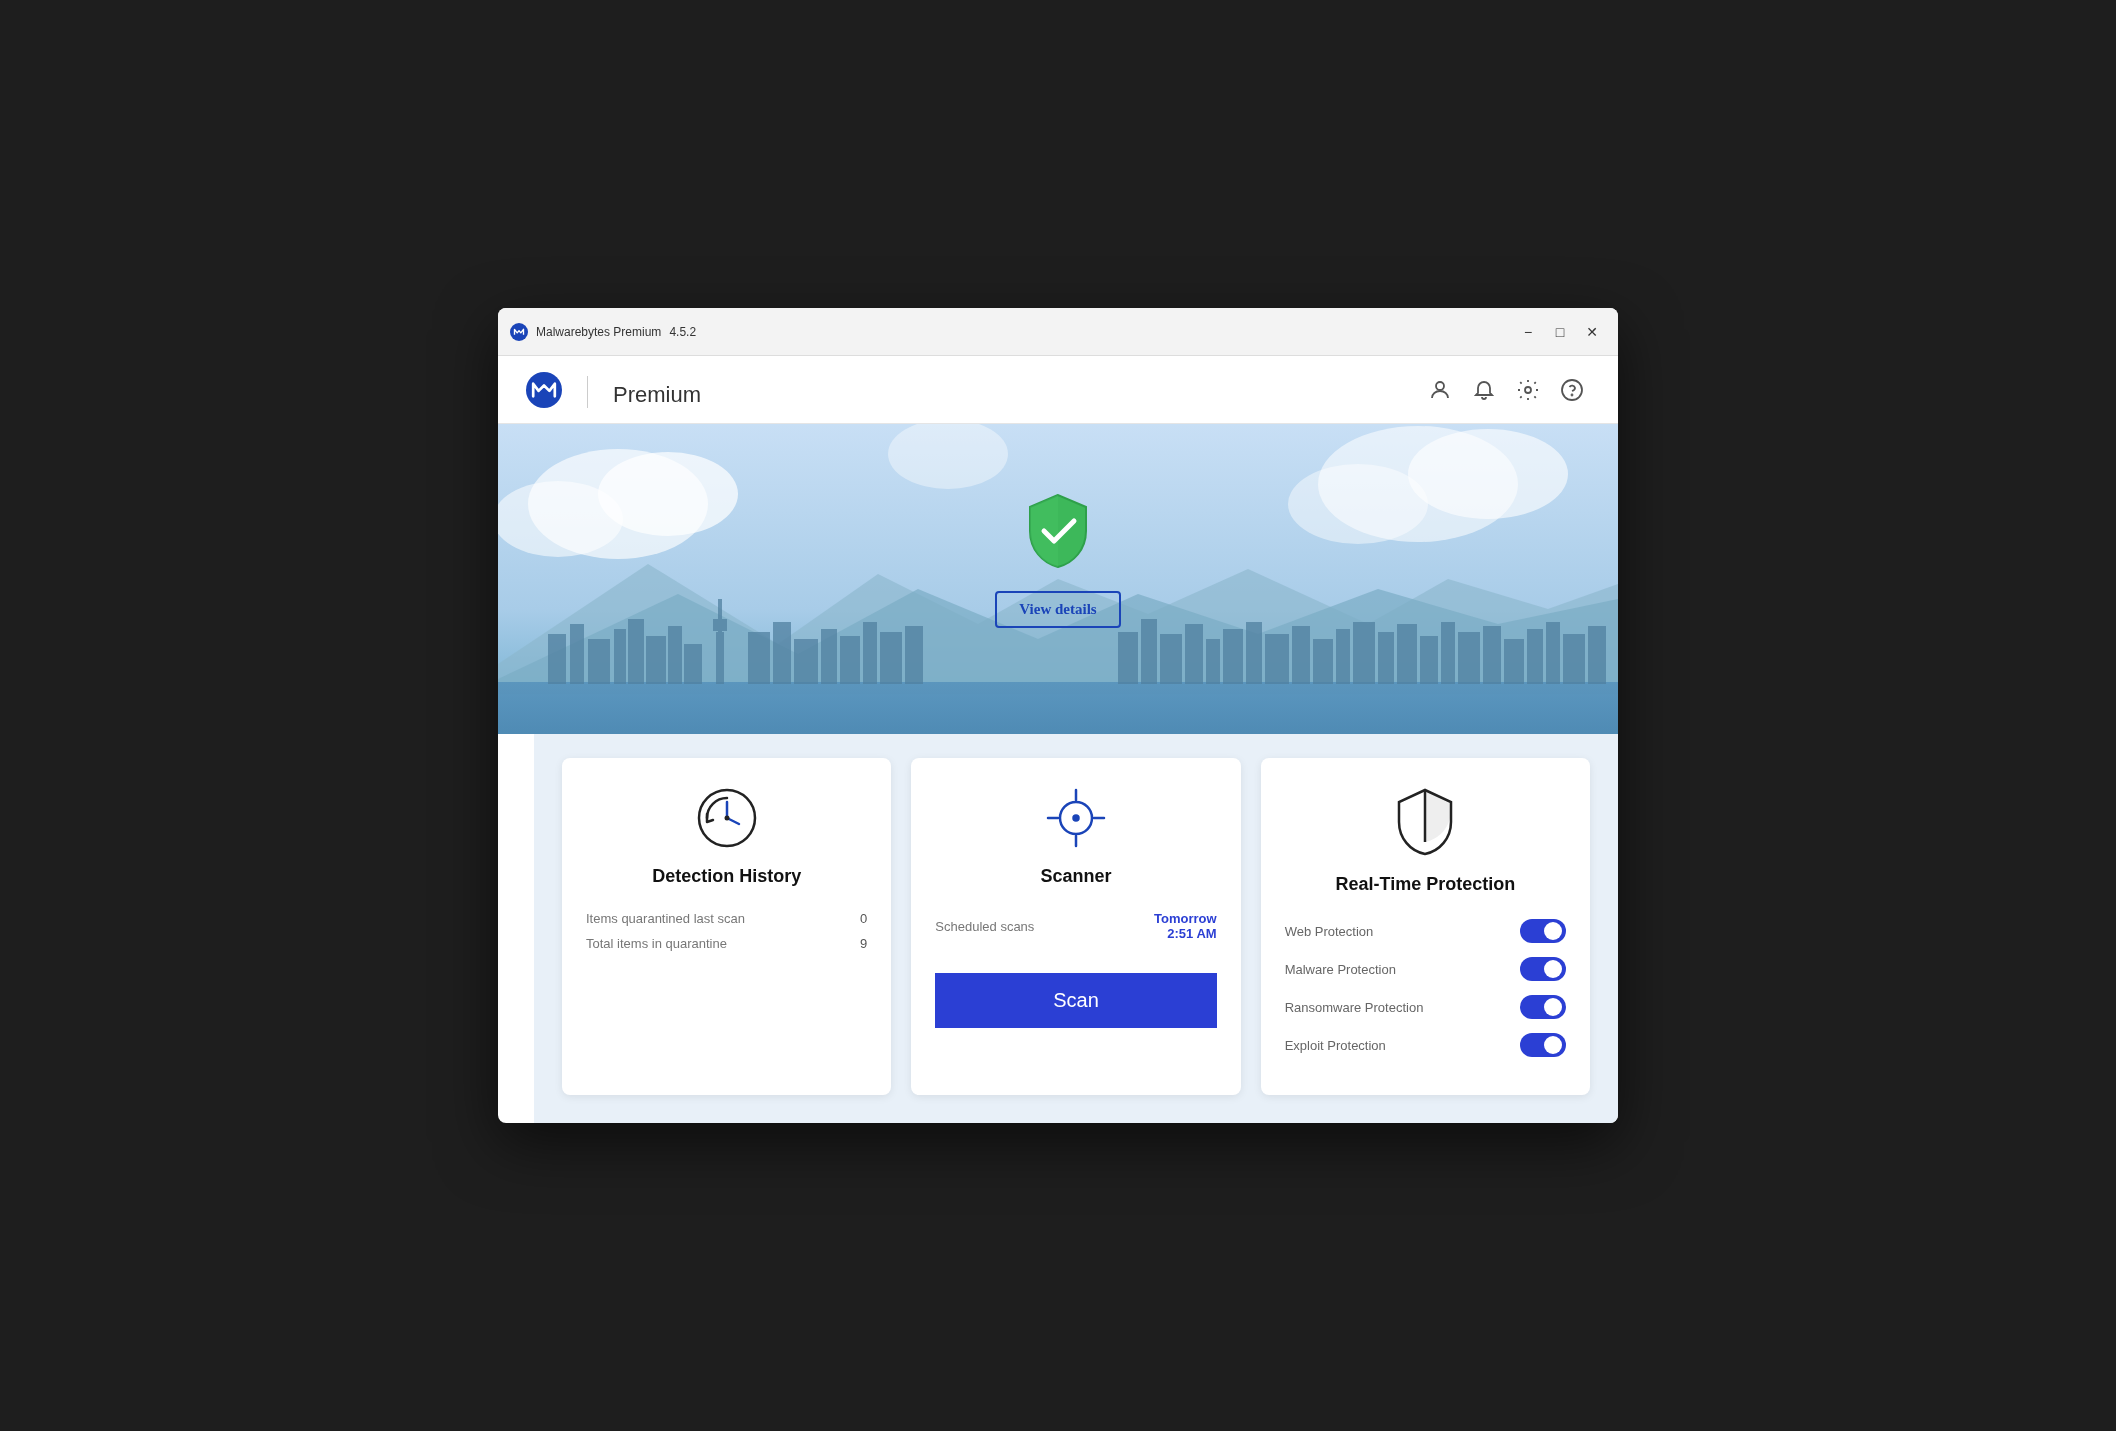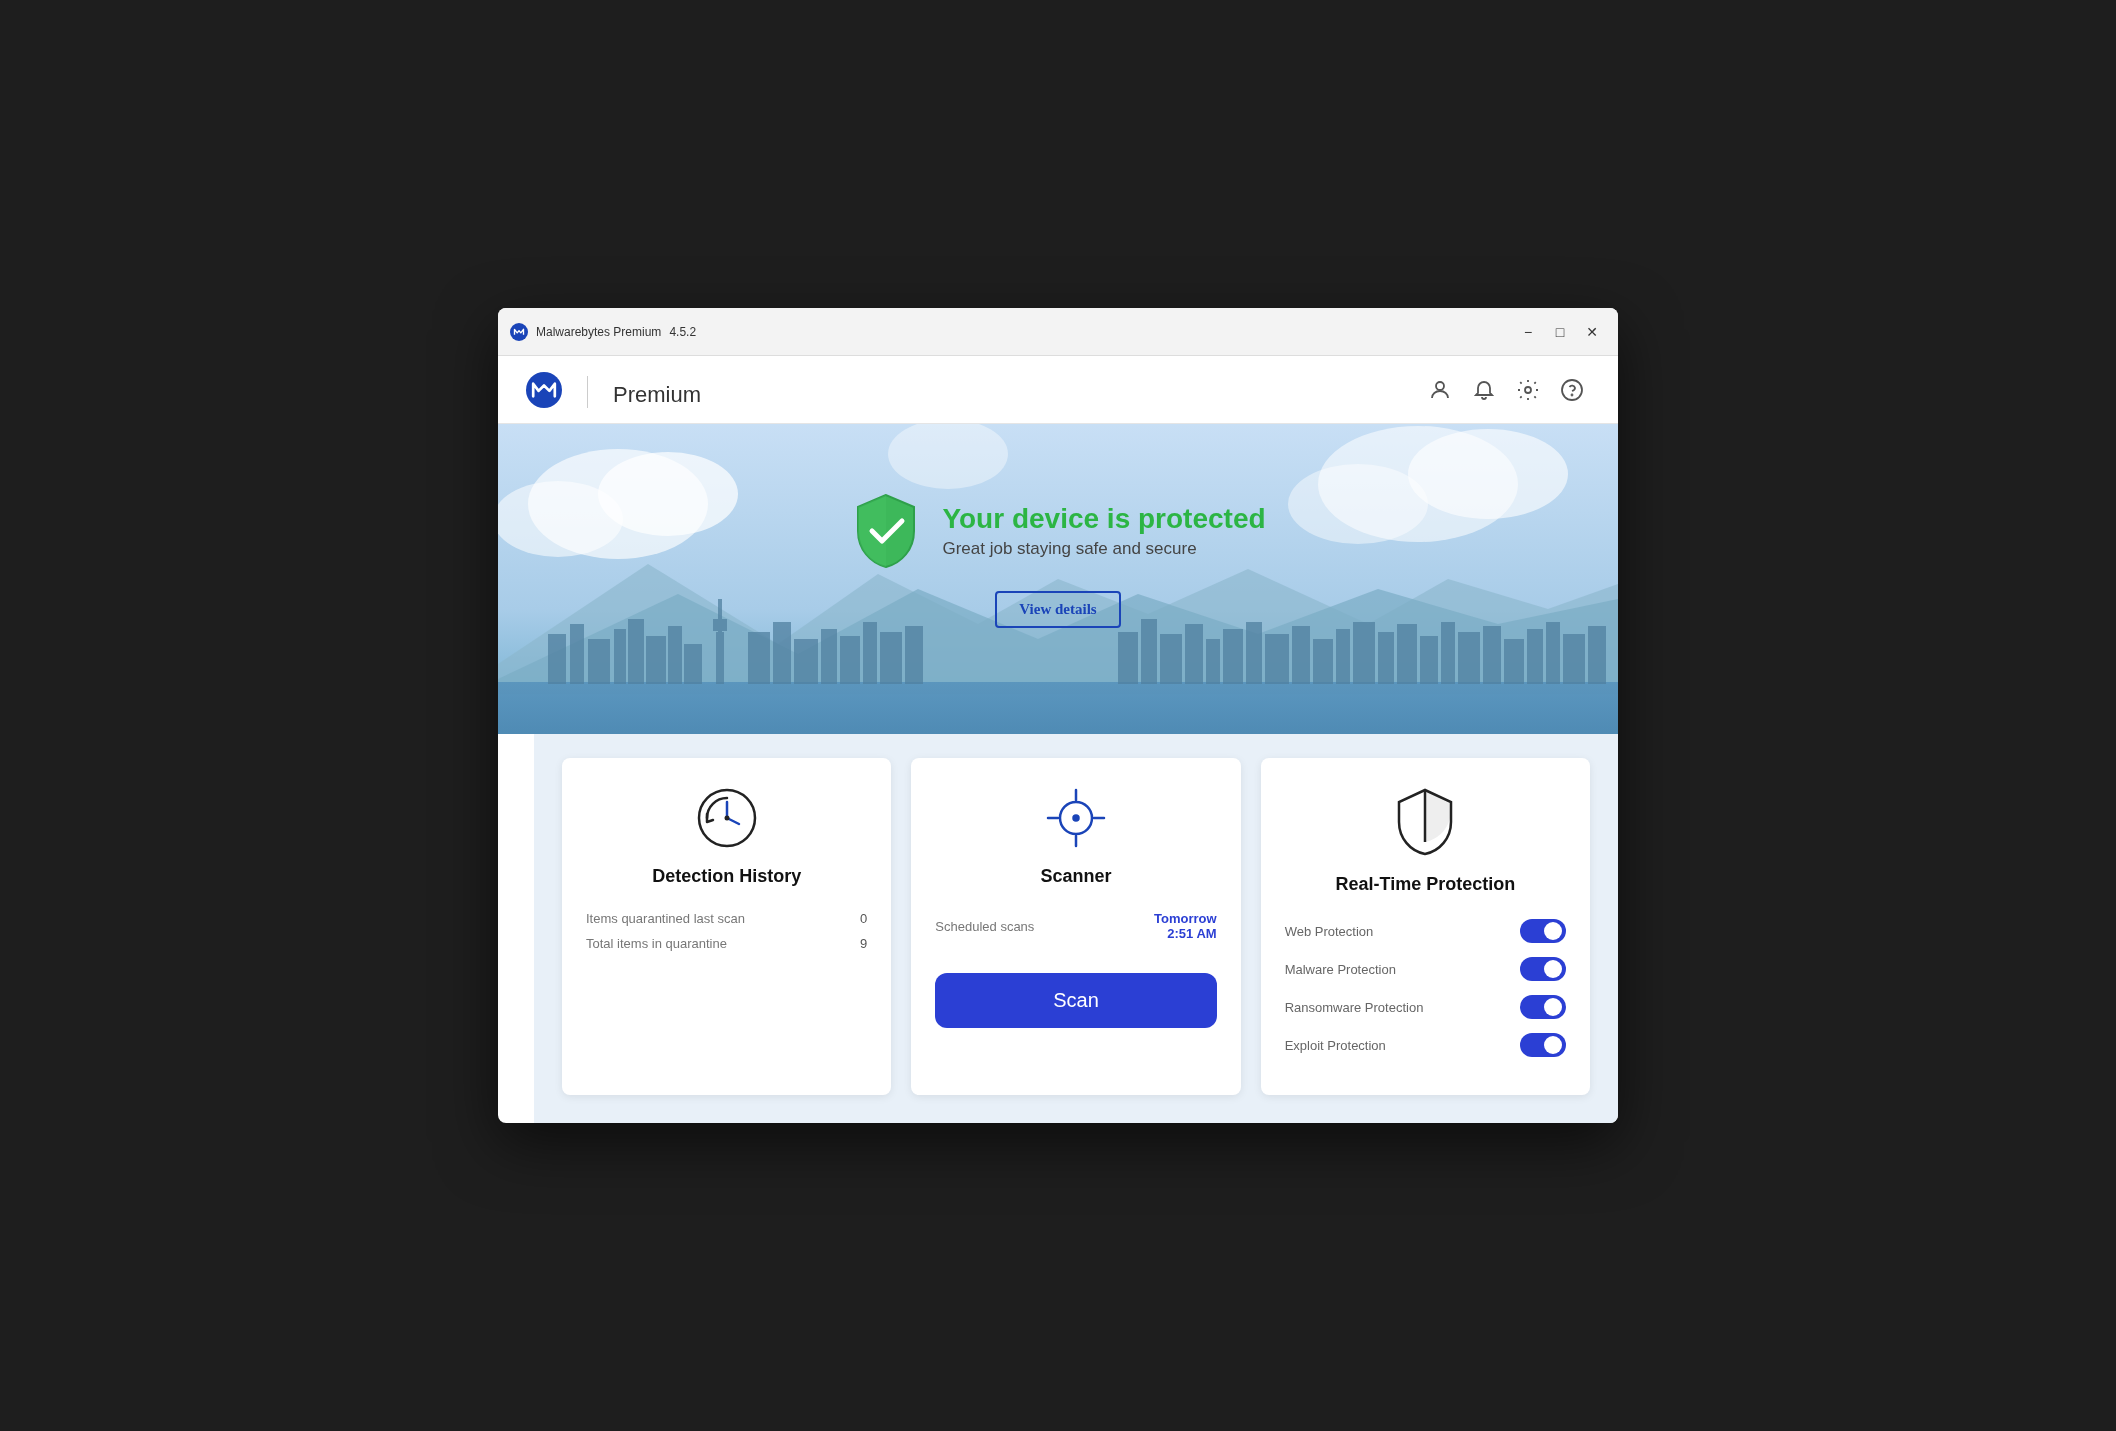--- a/index.html
+++ b/index.html
@@ -236,21 +236,21 @@
       color: #555;
       font-weight: 500;
     }
 
     .scan-btn {
       width: 100%;
       padding: 16px;
       background: #2b3fd4;
       color: #fff;
       border: none;
-      border-radius: 12px;
+      border-radius: 0;
       font-size: 20px;
       font-weight: 500;
       cursor: pointer;
       margin-top: 16px;
     }
 
     .scheduled-scans-row {
       display: flex;
       justify-content: space-between;
       align-items: center;
@@ -464,26 +464,20 @@
     </svg>
 
     <div class="hero-content">
       <div class="hero-main">
 
         <svg width="72" height="80" viewBox="0 0 72 80" fill="none">
           <path d="M36 4L8 16v24c0 18 12 32 28 36 16-4 28-18 28-36V16L36 4z" fill="#3db85a" stroke="#2ea04a" stroke-width="2"></path>
           <path d="M36 4L8 16v24c0 18 12 32 28 36" fill="#4dc96a" opacity="0.3"></path>
           <polyline points="22,40 32,50 52,30" stroke="white" stroke-width="5" stroke-linecap="round" stroke-linejoin="round" fill="none"></polyline>
         </svg>
-        <div class="hero-text">
-          <h2>
-            <span>Your device is </span><span style="color:#2cb544;font-weight:600;">protected</span>
-          </h2>
-          <p>Great job staying safe and secure</p>
-        </div>
       </div>
       <button class="view-details-btn">View details</button>
     </div>
   </div>
 
   <div class="cards-section">
 
     <div class="card">
       <div class="card-icon">
         <svg width="64" height="64" viewBox="0 0 64 64" fill="none">

